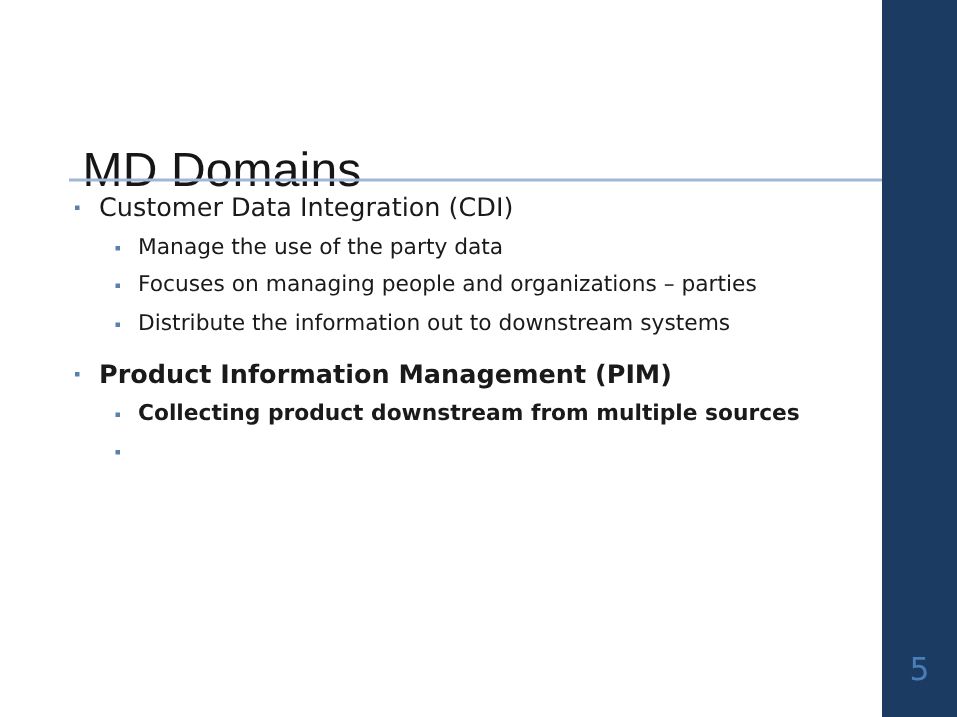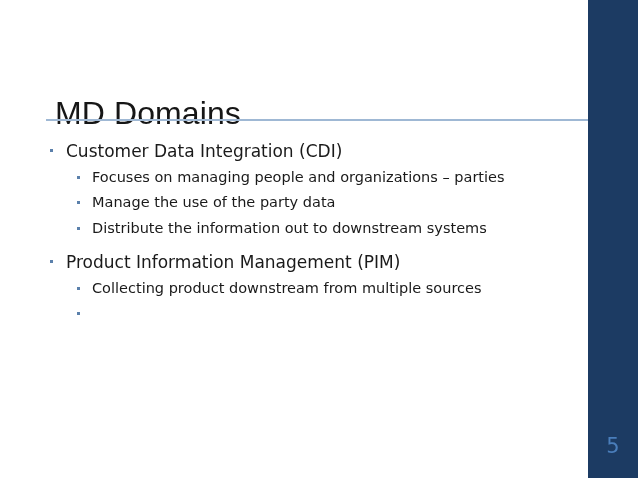--- a/index.html
+++ b/index.html
@@ -54,24 +54,23 @@
     width: 542px;
     height: 2px;
     background: #9fb8d4;
   }
   
   #body {
     position: absolute;
     left: 46px;
     top: 128px;
     width: 540px;
-    margin-top: 12px;
   }
   .group { margin-bottom: 13px; }
-  .group:last-child { margin-bottom: 0; }
+  .group:last-child { margin-bottom: 0; font-weight: bold; }
 
   .lvl1 {
     position: relative;
     padding-left: 20px;
     font-size: 17px;
     color: #1a1a1a;
     line-height: 1.30;
     margin-bottom: 5px;
   }
   .lvl1 .bullet {
@@ -115,25 +114,25 @@
 
   <div id="body">
 
     <div class="group">
       <div class="lvl1">
         <span class="bullet"></span>
         <span>Customer Data Integration (CDI)</span>
       </div>
       <div class="lvl2">
         <span class="bullet"></span>
-        <span class="wrapbox">Focuses on managing people and organizations – parties</span>
+        <span class="wrapbox">Manage the use of the party data</span>
       </div>
       <div class="lvl2">
         <span class="bullet"></span>
-        <span class="wrapbox">Manage the use of the party data</span>
+        <span class="wrapbox">Focuses on managing people and organizations – parties</span>
       </div>
       <div class="lvl2">
         <span class="bullet"></span>
         <span class="wrapbox">Distribute the information out to downstream systems</span>
       </div>
     </div>
 
     <div class="group">
       <div class="lvl1">
         <span class="bullet"></span>

